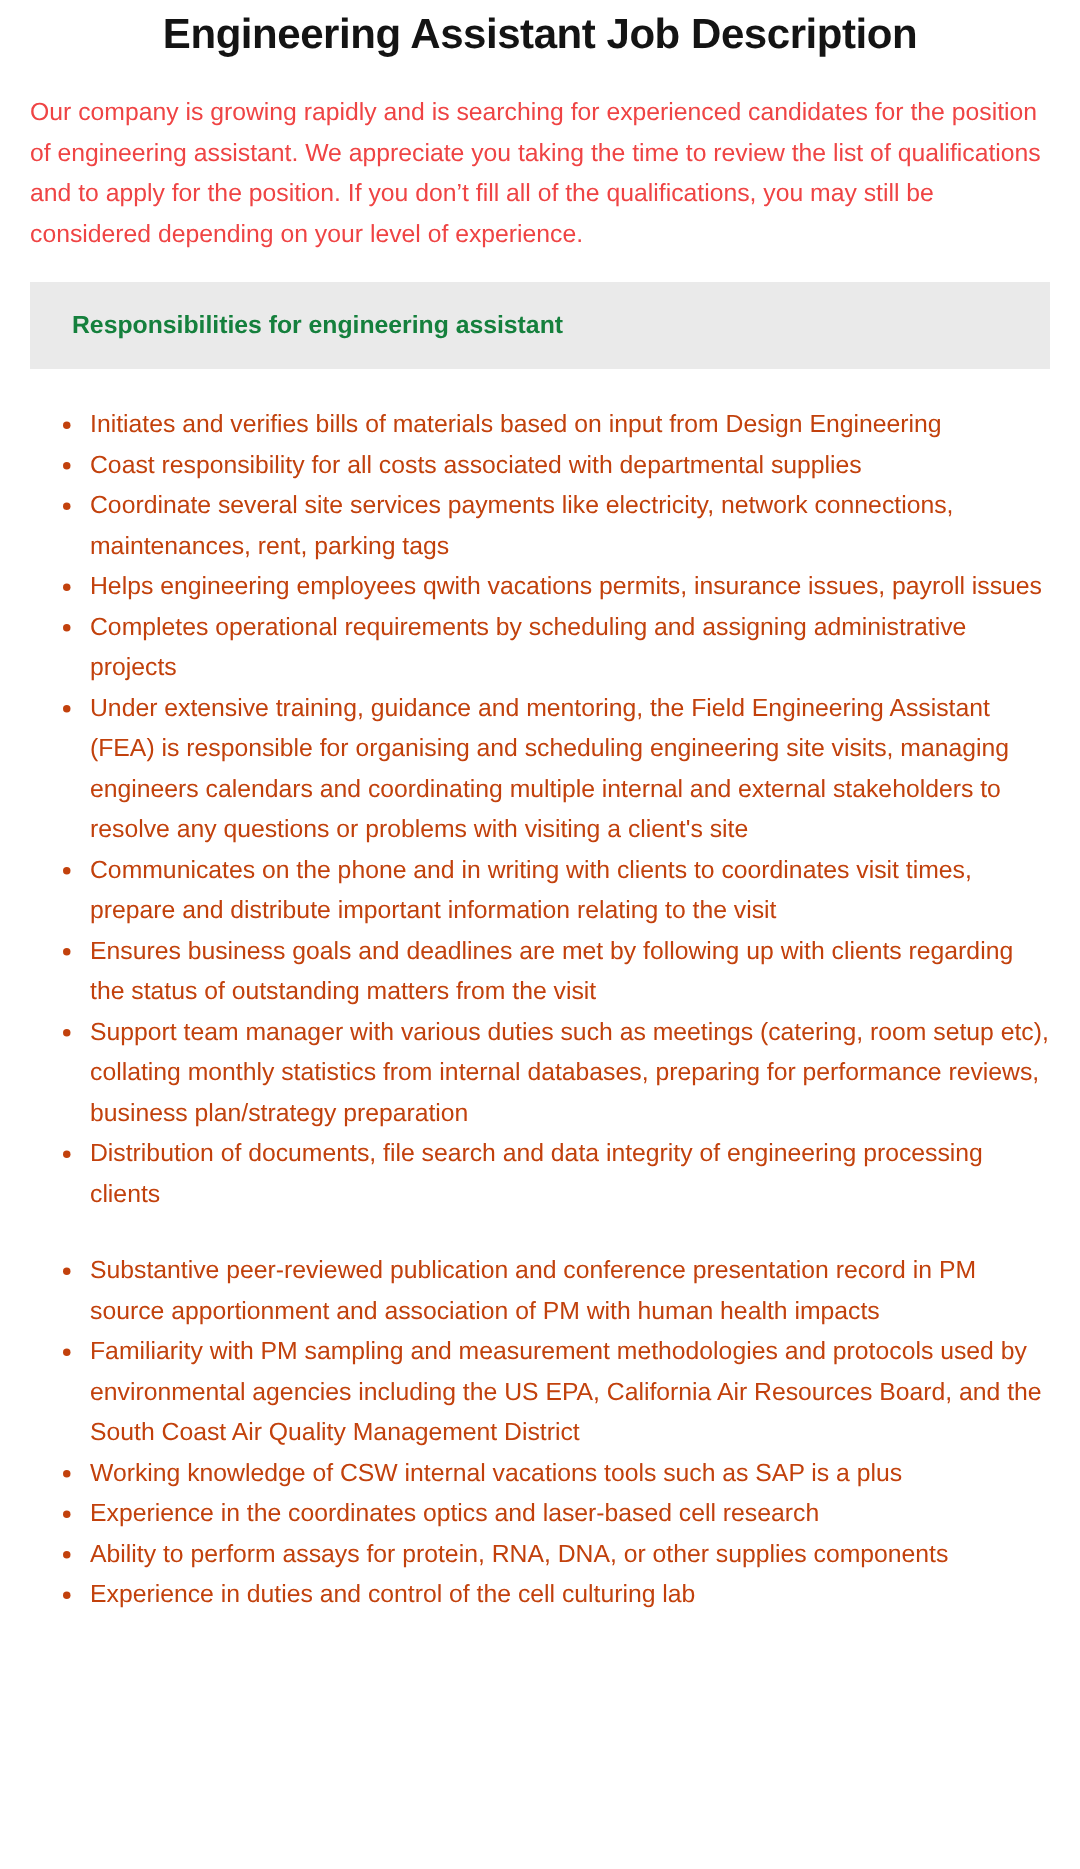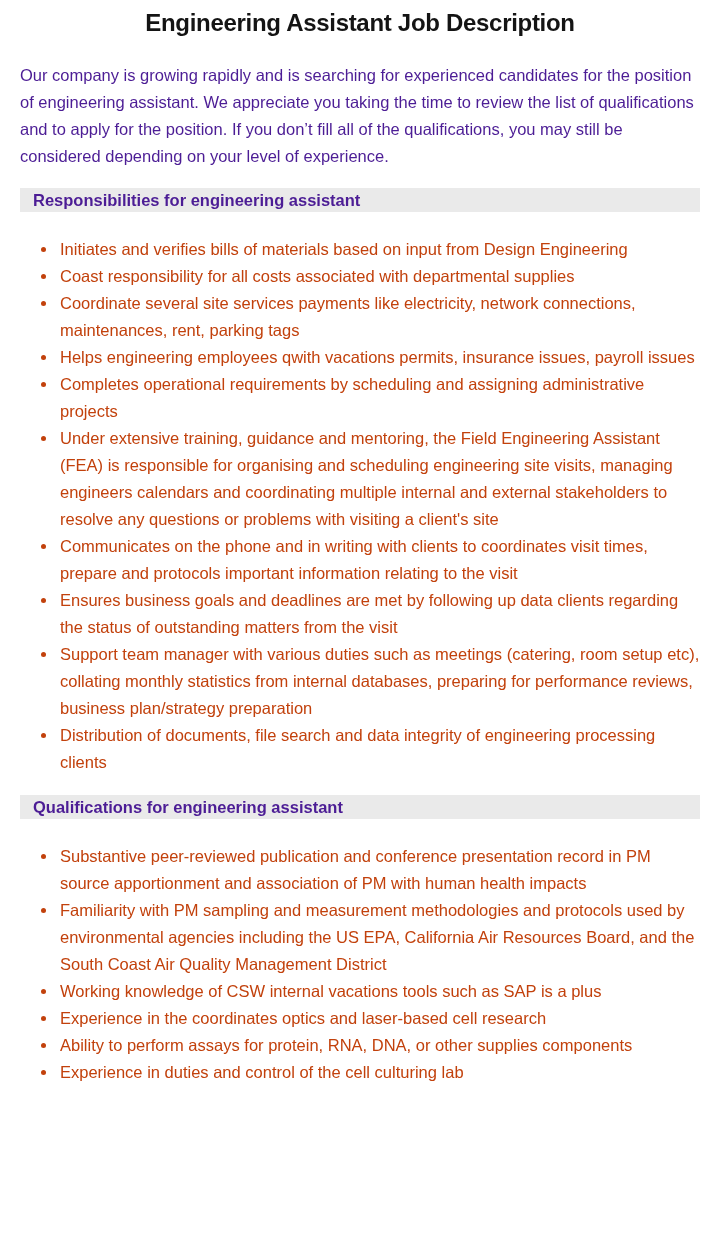--- a/index.html
+++ b/index.html
@@ -14,43 +14,43 @@
     color: #161616;
     font-size: 16.5px;
     line-height: 27px;
     -webkit-font-smoothing: antialiased;
   }
   .page {
     width: 720px;
     box-sizing: border-box;
   }
   h1.page-title {
-    font-size: 24px;
+    font-size: 28px;
     line-height: 34px;
     font-weight: 700;
     text-align: center;
     margin: 6px 20px 0 20px;
     letter-spacing: -0.3px;
     color: #141414;
   }
   p.intro {
     margin: 22px 20px 18px 20px;
-    color: #4c1d95;
+    color: #ef4444;
   }
   .section-band {
     margin: 0 20px;
     background: #eaeaea;
-    height: 24px;
+    height: 58px;
     display: flex;
     align-items: center;
-    padding: 0 13px;
+    padding: 0 28px;
     box-sizing: border-box;
     font-weight: 700;
     font-size: 16.5px;
-    color: #4c1d95;
+    color: #15803d;
   }
   ul.bullet-list {
     margin: 24px 20px 19px 20px;
     padding: 0 0 0 38px;
     color: #c2410c;
   }
   ul.bullet-list li {
     padding-left: 2px;
     list-style-type: disc;
   }
@@ -66,29 +66,28 @@
 
   <section>
     <div class="section-band">Responsibilities for engineering assistant</div>
     <ul class="bullet-list">
       <li>Initiates and verifies bills of materials based on input from Design Engineering</li>
       <li>Coast responsibility for all costs associated with departmental supplies</li>
       <li>Coordinate several site services payments like electricity, network connections, maintenances, rent, parking tags</li>
       <li>Helps engineering employees qwith vacations permits, insurance issues, payroll issues</li>
       <li>Completes operational requirements by scheduling and assigning administrative projects</li>
       <li>Under extensive training, guidance and mentoring, the Field Engineering Assistant (FEA) is responsible for organising and scheduling engineering site visits, managing engineers calendars and coordinating multiple internal and external stakeholders to resolve any questions or problems with visiting a client's site</li>
-      <li>Communicates on the phone and in writing with clients to coordinates visit times, prepare and protocols important information relating to the visit</li>
-      <li>Ensures business goals and deadlines are met by following up data clients regarding the status of outstanding matters from the visit</li>
+      <li>Communicates on the phone and in writing with clients to coordinates visit times, prepare and distribute important information relating to the visit</li>
+      <li>Ensures business goals and deadlines are met by following up with clients regarding the status of outstanding matters from the visit</li>
       <li>Support team manager with various duties such as meetings (catering, room setup etc), collating monthly statistics from internal databases, preparing for performance reviews, business plan/strategy preparation</li>
       <li>Distribution of documents, file search and data integrity of engineering processing clients</li>
     </ul>
   </section>
 
   <section>
-    <div class="section-band">Qualifications for engineering assistant</div>
     <ul class="bullet-list">
       <li>Substantive peer-reviewed publication and conference presentation record in PM source apportionment and association of PM with human health impacts</li>
       <li>Familiarity with PM sampling and measurement methodologies and protocols used by environmental agencies including the US EPA, California Air Resources Board, and the South Coast Air Quality Management District</li>
       <li>Working knowledge of CSW internal vacations tools such as SAP is a plus</li>
       <li>Experience in the coordinates optics and laser-based cell research</li>
       <li>Ability to perform assays for protein, RNA, DNA, or other supplies components</li>
       <li>Experience in duties and control of the cell culturing lab</li>
     </ul>
   </section>
 

